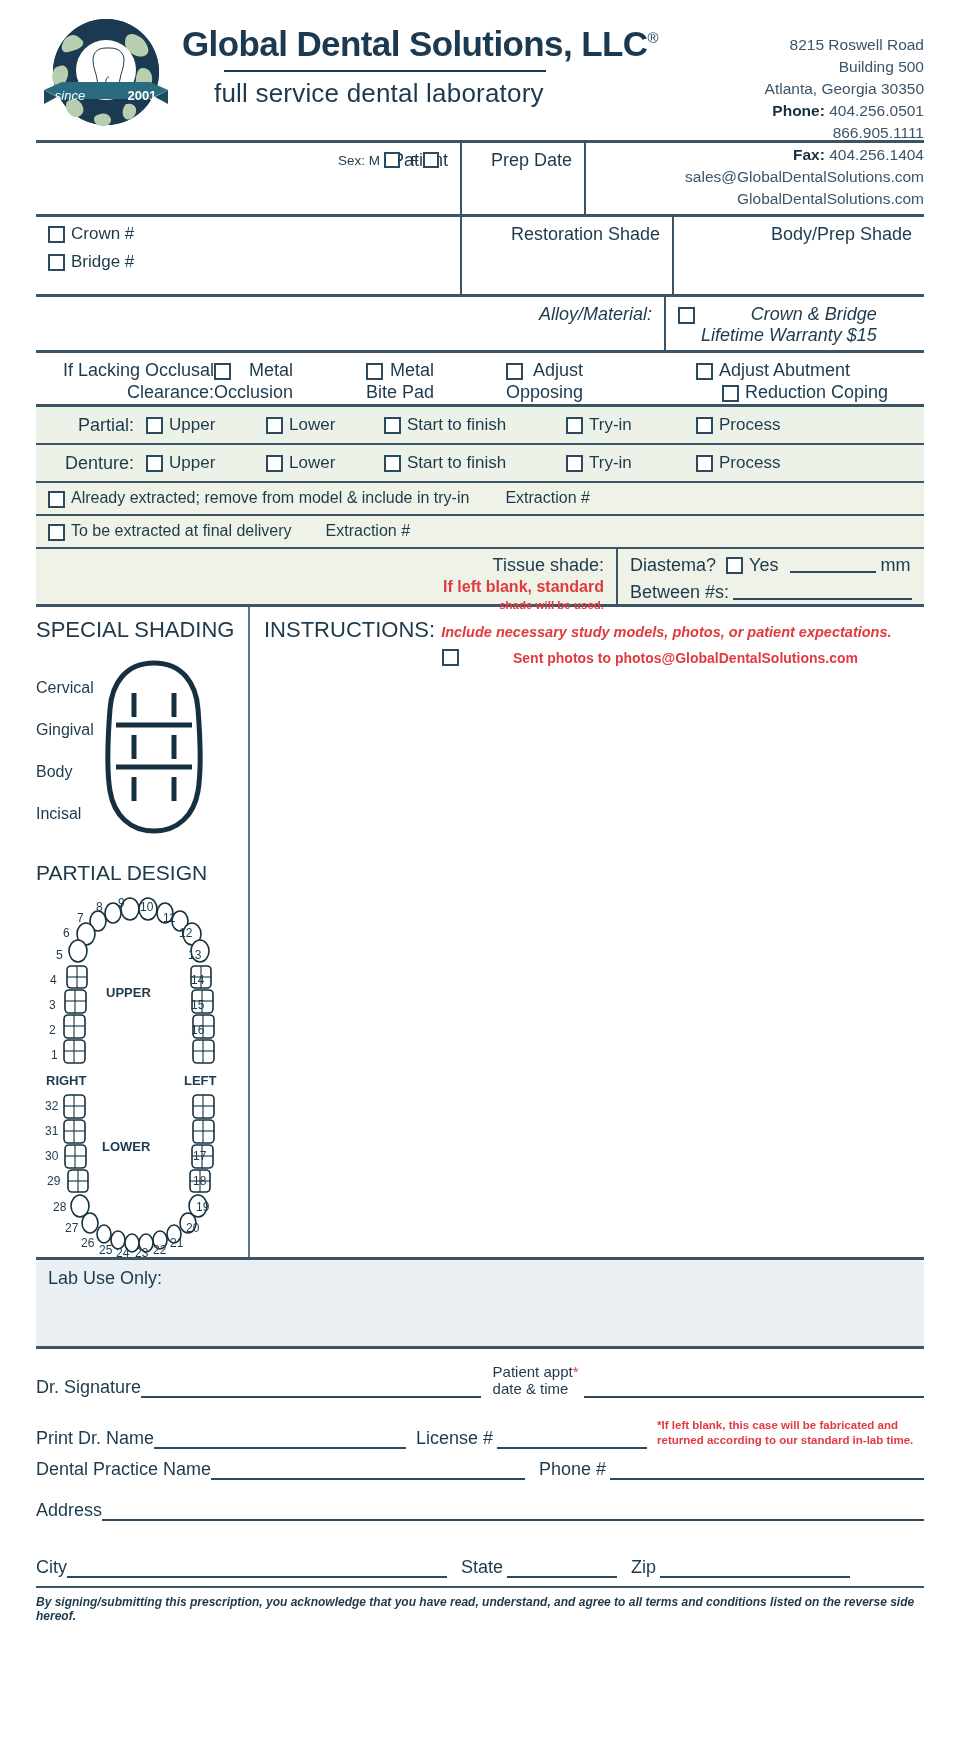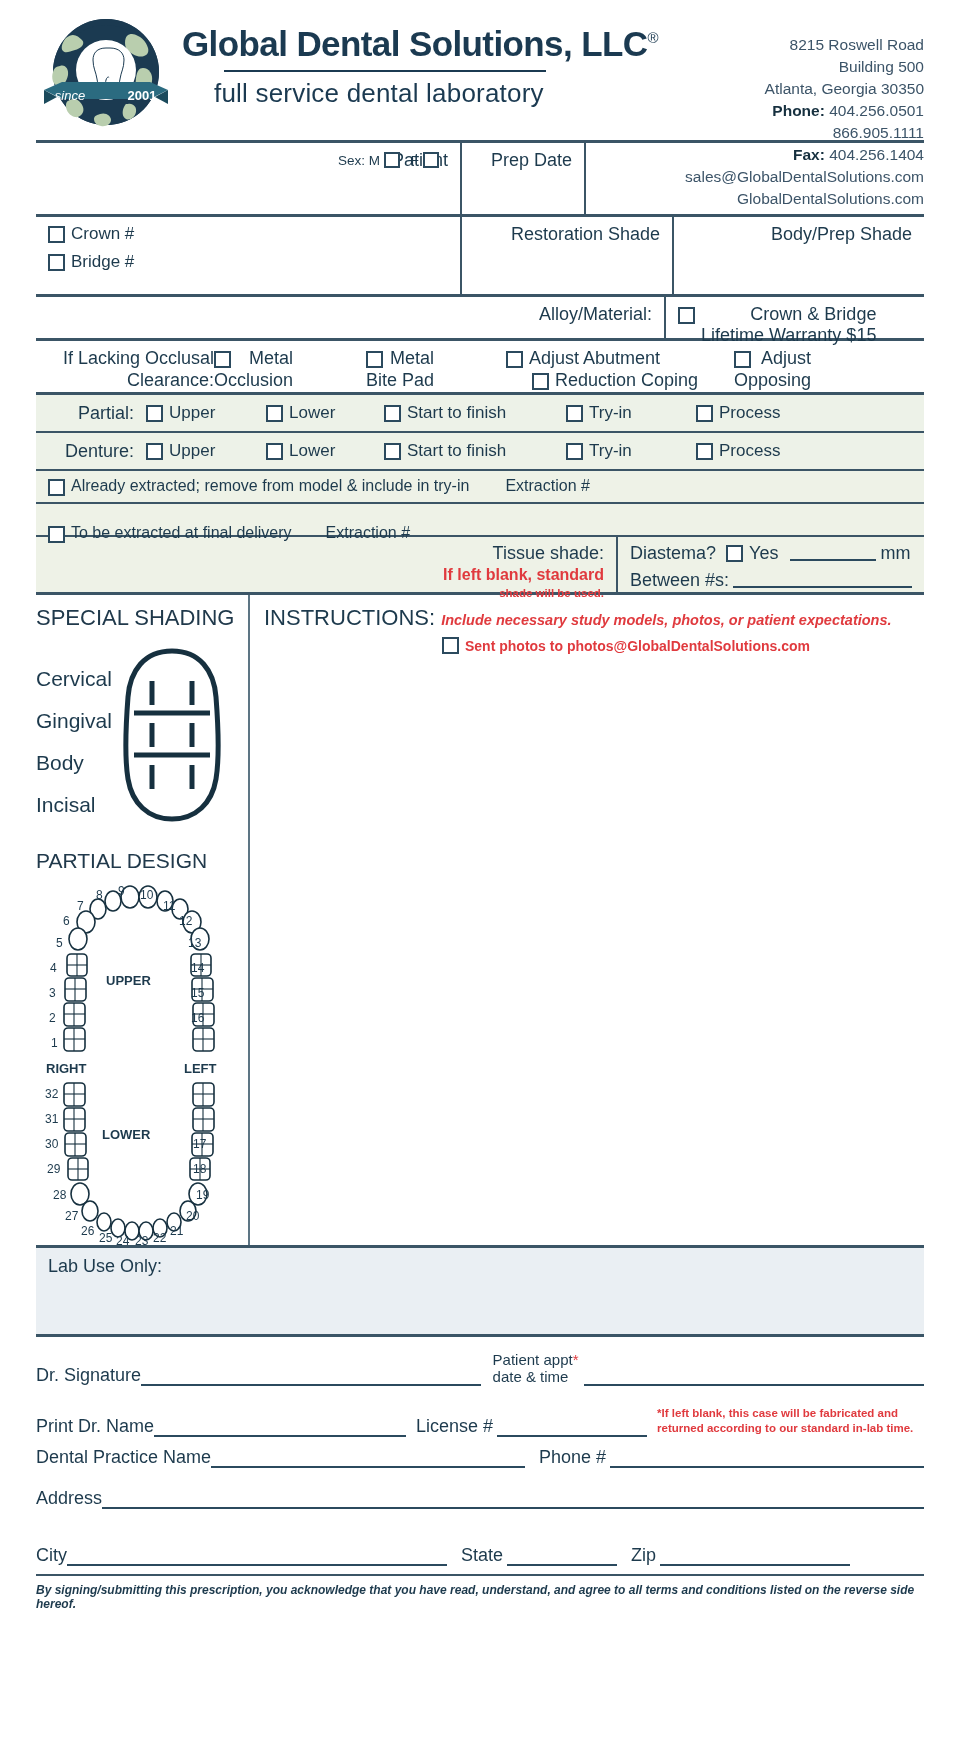--- a/index.html
+++ b/index.html
@@ -43,39 +43,39 @@
     border: 2px solid #2b4a5e; background: #fff;
     vertical-align: -3px; margin-right: 6px; flex: 0 0 17px;
   }
   .cbrow { display: flex; align-items: flex-start; }
 
   .r-patient { height: 74px; }
   .sexbox { position: absolute; right: 14px; top: 9px; font-size: 13.5px; }
   .sexbox .cb { width: 16px; height: 16px; margin: 0 7px 0 4px; }
 
   .r-crown { height: 80px; }
-  .r-alloy { height: 44px; }
+  .r-alloy { height: 56px; font-style: italic; }
   .r-occl  { height: 54px; }
   .r-pd    { height: 38px; background: #edf2e8; }
   .r-ext   { height: 33px; background: #eef2e7; }
   .r-tissue{ height: 58px; background: #eef2e7; }
 
   .opt { display: flex; align-items: flex-start; font-size: 17px; }
   .opt .cb { margin-top: 2px; }
 
   
   .mid { display: flex; border-bottom: 0; height: 650px; }
   .mid-left { width: 212px; flex: 0 0 212px; padding-top: 10px; }
   .mid-right { flex: 1 1 auto; border-left: 2px solid #5d7584; padding: 10px 0 0 14px; }
   .sec-title { font-size: 22px; color: #20394b; margin-bottom: 14px; }
-  .shade-labels { font-size: 21px; }
+  .shade-labels { font-size: 16px; }
   .shade-labels div { height: 42px; }
   .instr-head { font-size: 22px; color: #1d3a4d; white-space: nowrap; }
   .instr-red { color: #e03a3e; font-size: 14.5px; font-style: italic; font-weight: 600; }
-  .instr-sent { color: #e03a3e; font-size: 14px; font-weight: 700; display: flex; align-items: center; margin-top: 6px; margin-left: 178px;}
+  .instr-sent { color: #e03a3e; font-size: 14px; font-weight: 700; display: flex; align-items: center; margin-top: 6px; margin-left: 178px; gap: 48px;}
   .instr-sent .cb { border-color: #2b4a5e; }
 
   .partial-title { font-size: 21px; color: #20394b; margin: 14px 0 4px 0; }
 
   
   .labuse {
     border-top: 3px solid #3b5566; border-bottom: 3px solid #3b5566;
     background: #eaeff3; height: 92px; padding: 8px 12px; font-size: 18px;
   }
 
@@ -206,39 +206,39 @@
       </div>
       <div class="cell" style="width:140px;padding-left:0">
         <div class="cbrow">
             <span class="cb" style="margin-top:3px"></span>
           <span>
               <span class="lbl" style="display:block;line-height:1.2">Metal</span>
           <span class="lbl" style="display:block;line-height:1.2;margin-left:-23px">Bite Pad</span>
             </span>
         </div>
       </div>
-      <div class="cell" style="width:228px;padding-left:0">
-        <div class="cbrow">
-          <span class="cb" style="margin-top:3px"></span>
-          <span class="lbl" style="line-height:1.2">Adjust Abutment</span>
-        </div>
-        <div class="cbrow" style="margin-left:26px">
-          <span class="cb" style="margin-top:3px"></span>
-          <span class="lbl" style="line-height:1.2">Reduction Coping</span>
-        </div>
-      </div>
       <div class="cell" style="flex:1;padding-left:0">
         <div class="cbrow">
             <span class="cb" style="margin-top:3px"></span>
           <span>
               <span class="lbl" style="display:block;line-height:1.2">Adjust</span>
           <span class="lbl" style="display:block;line-height:1.2;margin-left:-23px">Opposing</span>
             </span>
         </div>
       </div>
+      <div class="cell" style="width:228px;padding-left:0">
+        <div class="cbrow">
+          <span class="cb" style="margin-top:3px"></span>
+          <span class="lbl" style="line-height:1.2">Adjust Abutment</span>
+        </div>
+        <div class="cbrow" style="margin-left:26px">
+          <span class="cb" style="margin-top:3px"></span>
+          <span class="lbl" style="line-height:1.2">Reduction Coping</span>
+        </div>
+      </div>
     </div>
 
     <div class="row r-pd thin">
       <div class="cell" style="width:110px;padding-top:8px">
         <span class="lbl">Partial:</span>
       </div>
       <div class="cell" style="width:120px;padding-top:8px;padding-left:0">
         <span class="opt">
             <span class="cb"></span>
             <span>Upper</span>
@@ -310,21 +310,21 @@
       <div class="cell" style="flex:1;padding-top:6px">
         <span class="opt" style="font-size:16px">
           <span class="cb"></span>
           <span>Already extracted; remove from model &amp; include in try-in</span>
           <span style="margin-left:36px">Extraction #</span>
         </span>
       </div>
     </div>
 
     <div class="row r-ext thin">
-      <div class="cell" style="flex:1;padding-top:20px">
+      <div class="cell" style="flex:1;padding-top:6px">
         <span class="opt" style="font-size:16px">
           <span class="cb"></span>
           <span>To be extracted at final delivery</span>
           <span style="margin-left:34px">Extraction #</span>
         </span>
       </div>
     </div>
 
     <div class="row r-tissue">
       <div class="cell vline" style="width:582px;padding-top:6px">

